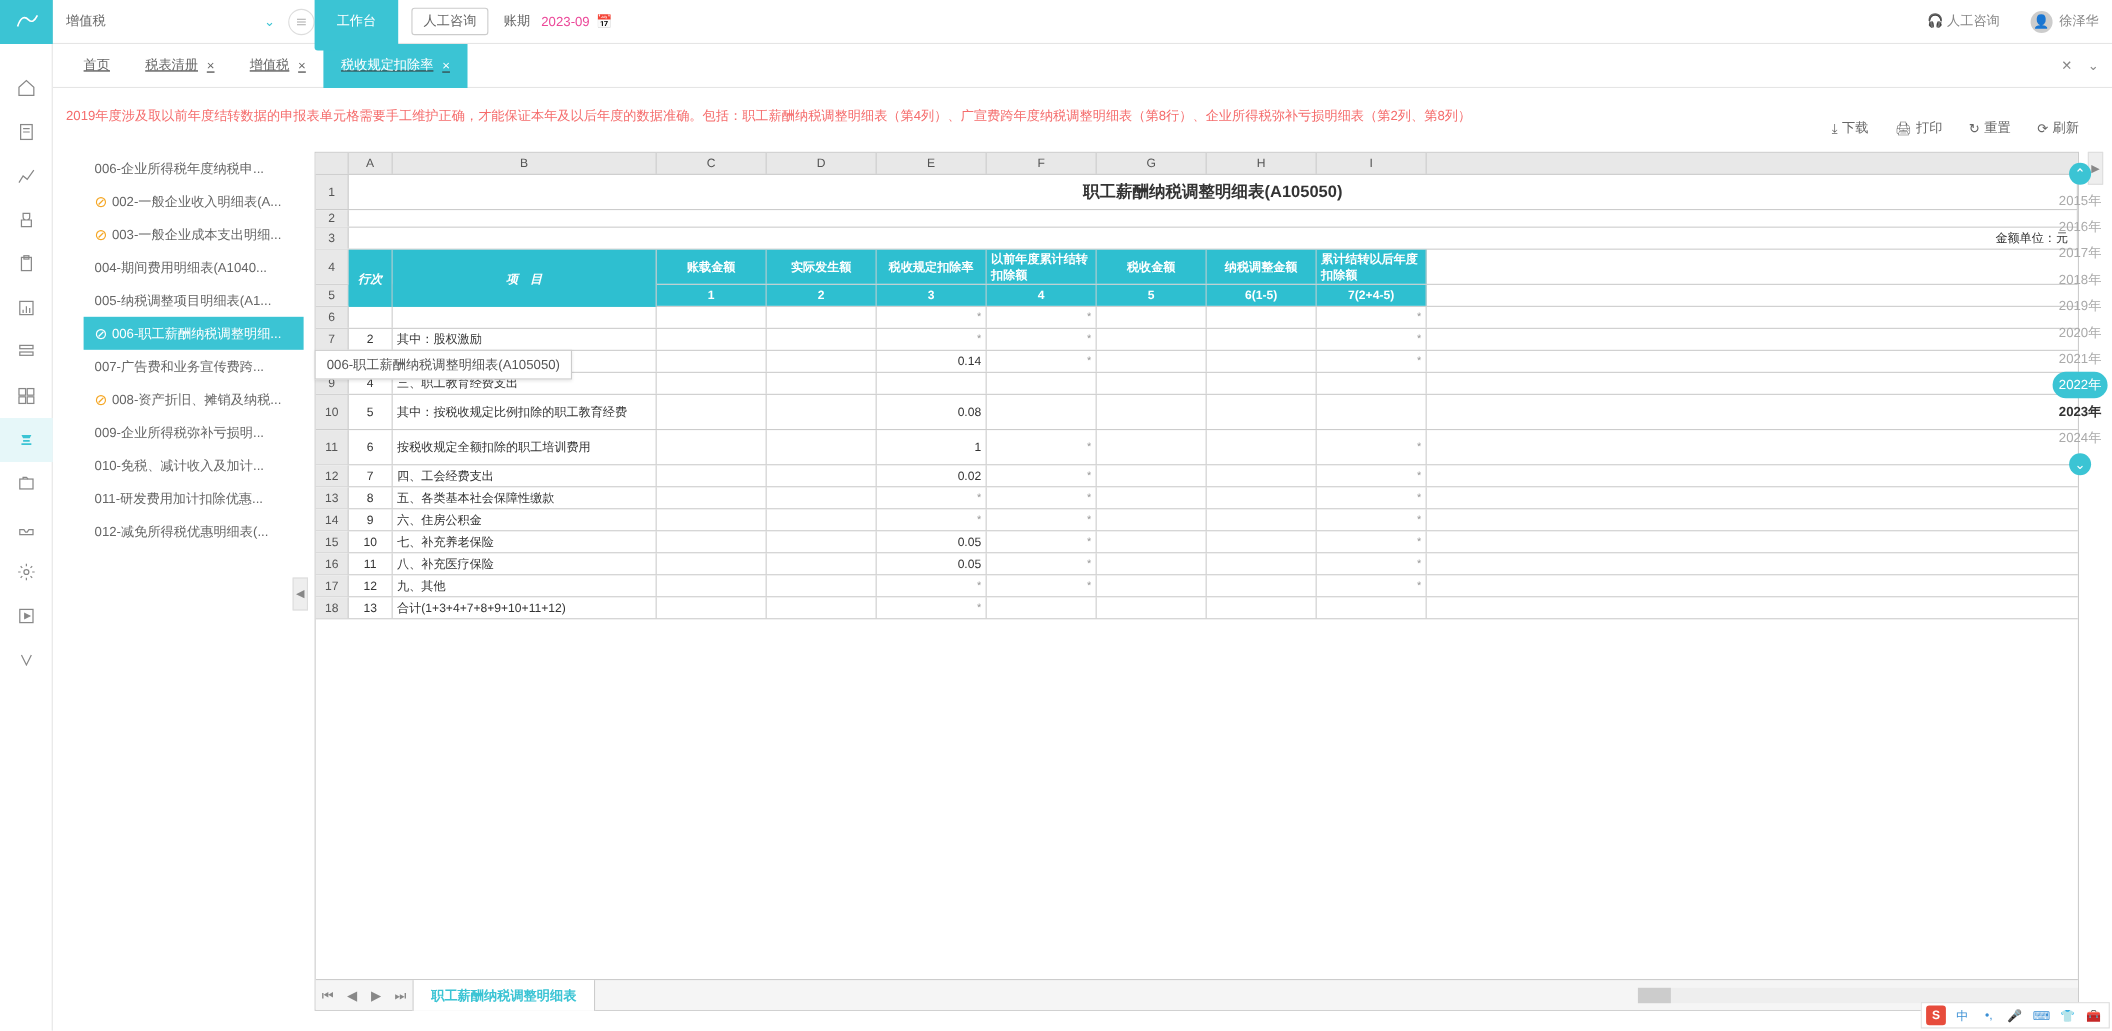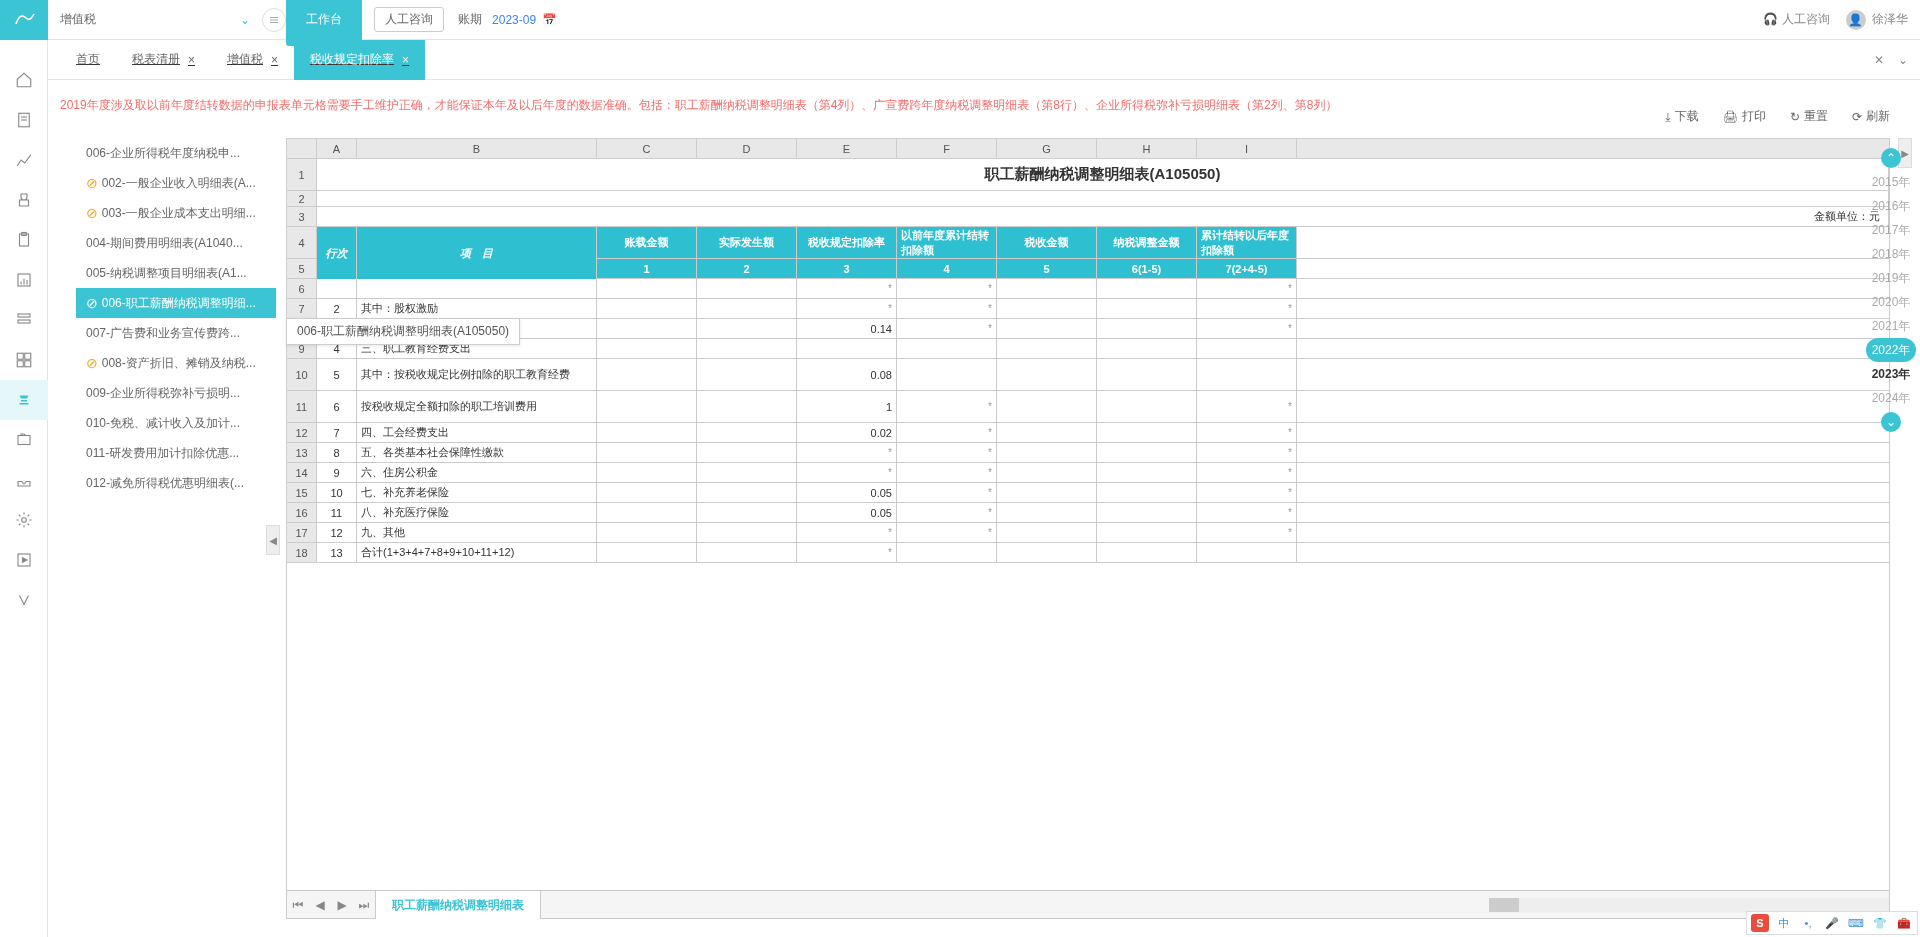--- a/index.html
+++ b/index.html
@@ -13,23 +13,23 @@
 .left-nav .nav-item.active { background: #e6f7f9; color: #3bc4d4; }
 .left-nav .nav-item svg { width: 18px; height: 18px; }
 
 .top-bar { position: fixed; left: 48px; top: 0; right: 0; height: 40px; background: #fff; border-bottom: 1px solid #e5e5e5; display: flex; align-items: center; padding: 0 12px; z-index: 9; }
 .top-bar .dropdown { display: flex; align-items: center; gap: 140px; color: #666; cursor: pointer; }
 .top-bar .chev { color: #3bc4d4; margin-left: 4px; }
 .top-bar .circ-btn { width: 24px; height: 24px; border: 1px solid #ddd; border-radius: 50%; margin-left: 12px; display: flex; align-items: center; justify-content: center; color: #aaa; }
 .top-bar .pill-btn { background: #3bc4d4; color: #fff; padding: 18px 20px; border-radius: 3px; margin-left: 0; cursor: pointer; }
 .top-bar .outline-btn { border: 1px solid #ccc; color: #666; padding: 3px 10px; border-radius: 3px; margin-left: 12px; cursor: pointer; }
 .top-bar .period-label { margin-left: 14px; color: #666; }
-.top-bar .period-val { margin-left: 10px; color: #3b82f6; }
+.top-bar .period-val { margin-left: 10px; color: #ec4899; }
 .top-bar .cal-icon { margin-left: 6px; color: #3bc4d4; }
-.top-bar .right { margin-left: auto; display: flex; align-items: center; gap: 16px; color: #888; }
+.top-bar .right { margin-left: auto; display: flex; align-items: center; gap: 28px; color: #888; }
 .top-bar .user { display: flex; align-items: center; gap: 6px; }
 .top-bar .avatar { width: 20px; height: 20px; border-radius: 50%; background: #ccc; display: flex; align-items: center; justify-content: center; color: #fff; font-size: 12px; }
 
 .tab-bar { position: fixed; left: 48px; top: 40px; right: 0; height: 40px; background: #fff; border-bottom: 1px solid #e5e5e5; display: flex; align-items: center; padding: 0 12px; z-index: 8; }
 .tab-bar .tab { padding: 0 16px; height: 40px; display: flex; align-items: center; gap: 8px; color: #666; cursor: pointer; }
 .tab-bar .tab.active { background: #3bc4d4; color: #fff; }
 .tab-bar .tab .close { font-size: 12px; }
 .tab-bar .right-icons { margin-left: auto; display: flex; align-items: center; gap: 14px; color: #888; }
 
 .content { position: fixed; left: 48px; top: 80px; right: 0; bottom: 0; display: flex; }

